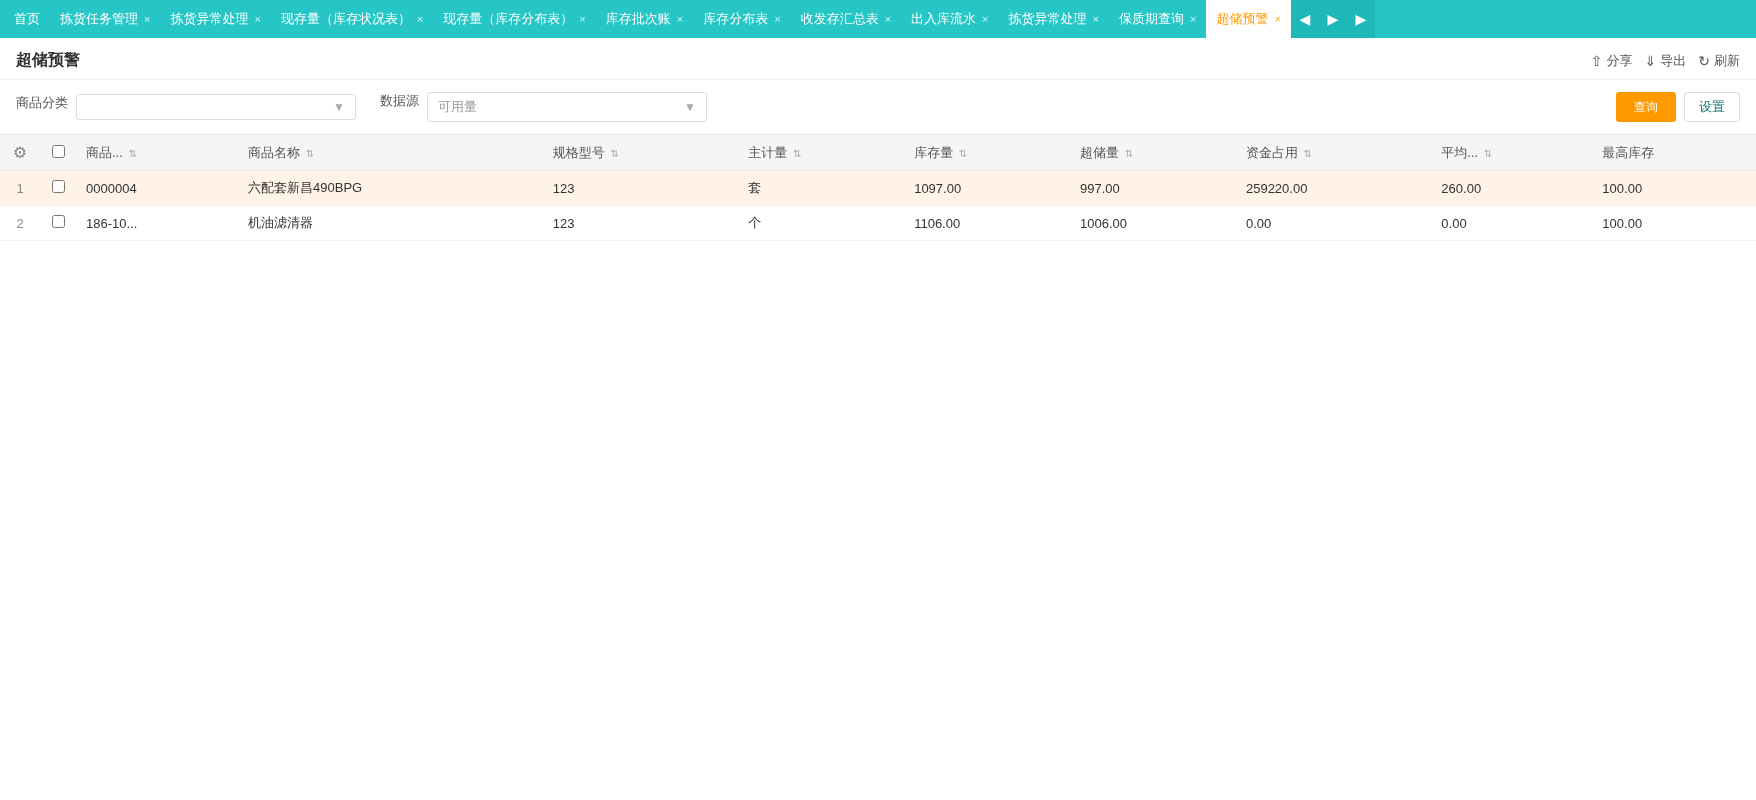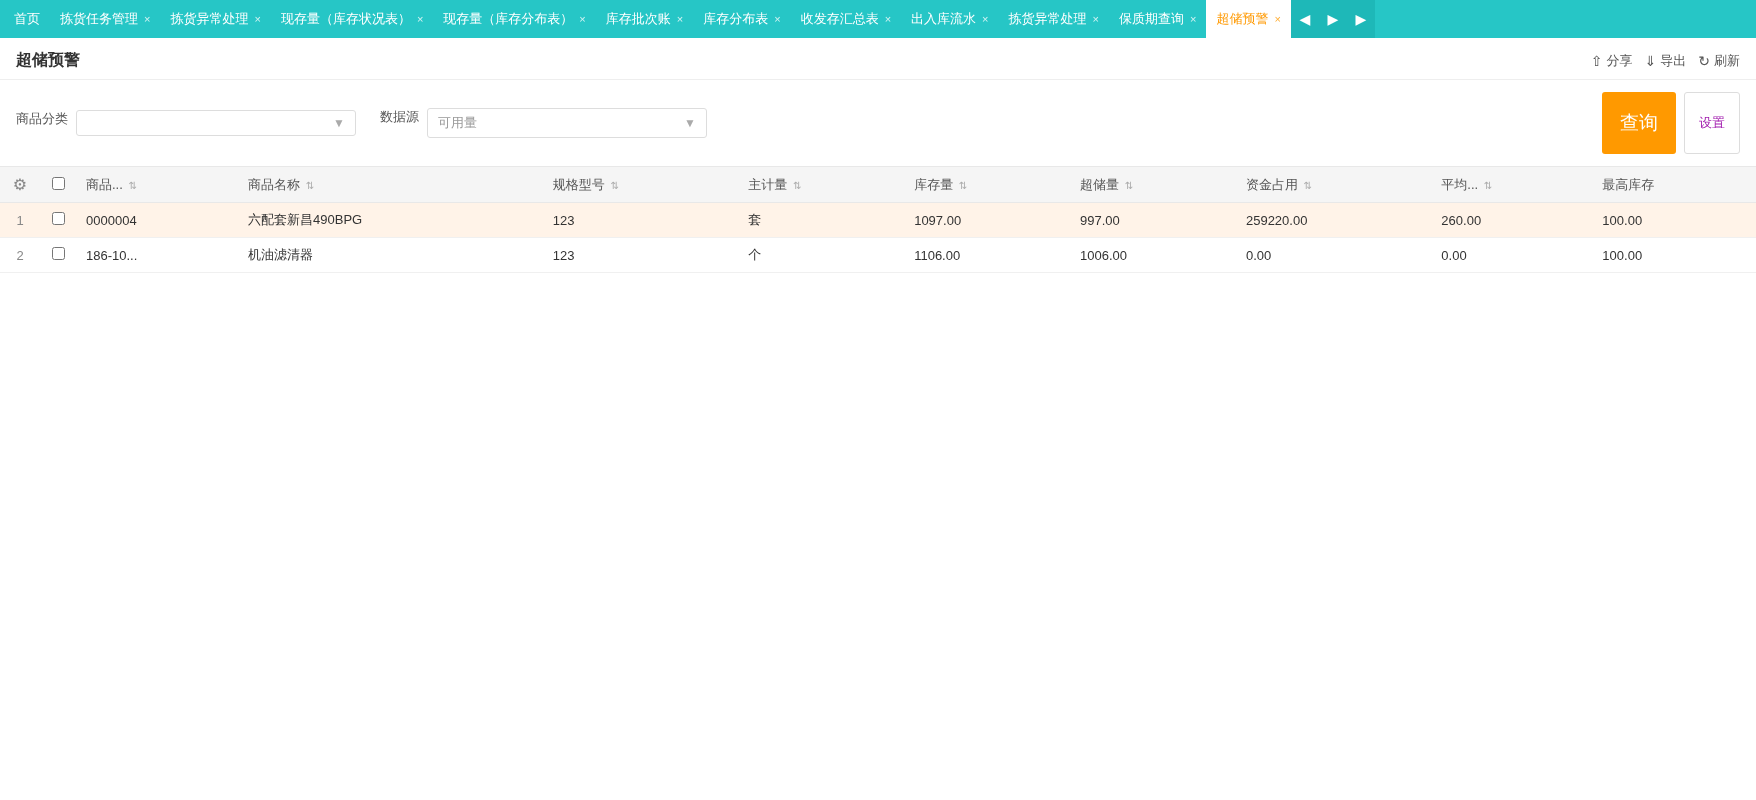--- a/index.html
+++ b/index.html
@@ -113,28 +113,28 @@
       display: flex;
       gap: 8px;
     }
     .btn-query {
       background: #f90;
       color: #fff;
       border: none;
       border-radius: 3px;
       padding: 6px 18px;
       cursor: pointer;
-      font-size: 19px;
+      font-size: 12px;
     }
     .btn-settings {
       background: #fff;
-      color: #a21caf;
+      color: #0f766e;
       border: 1px solid #ddd;
       border-radius: 3px;
-      padding: 21px 14px;
+      padding: 5px 14px;
       cursor: pointer;
       font-size: 13px;
       text-align: right;
     }
 
     
     .table-container {
       padding: 0 0;
     }
     table {

